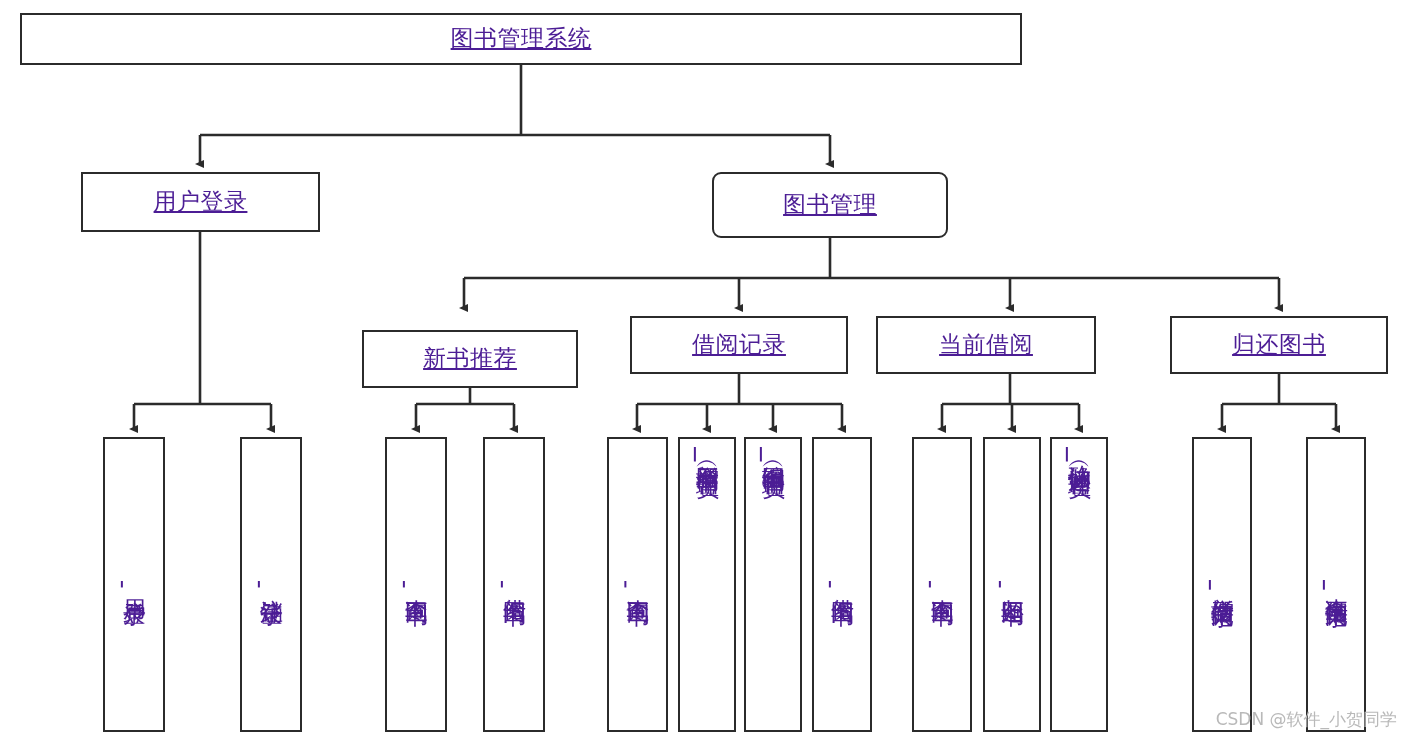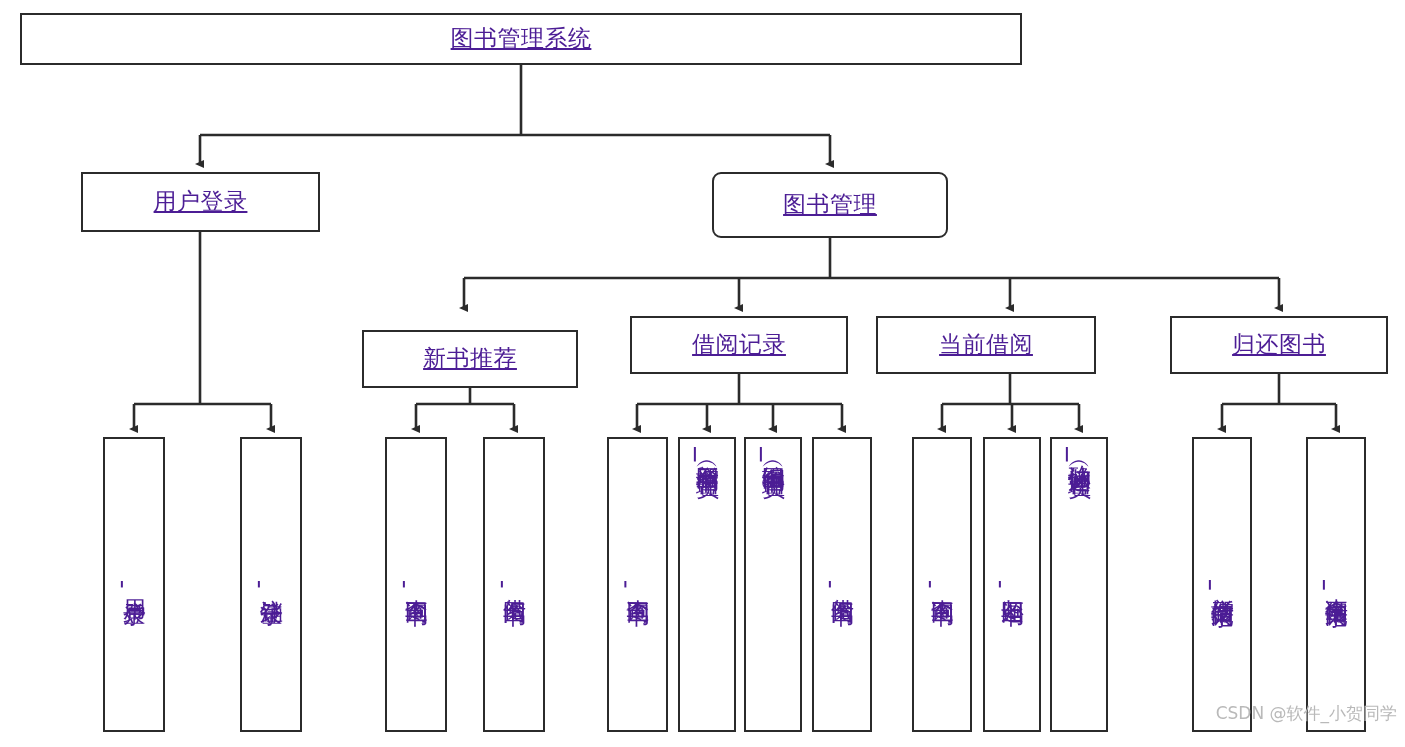--- a/index.html
+++ b/index.html
@@ -63,21 +63,21 @@
     letter-spacing: 0.07em;
     white-space: nowrap;
   }
   .node.vert.center-text {
     align-items: center;
     padding-top: 0;
   }
   .watermark {
     position: absolute;
     right: 8px;
-    bottom: 22px;
+    bottom: 16px;
     font-size: 17px;
     color: #b9b9b9;
     white-space: nowrap;
     user-select: none;
     margin-left: 48px;
   }
 </style>
 </head>
 <body>
 

